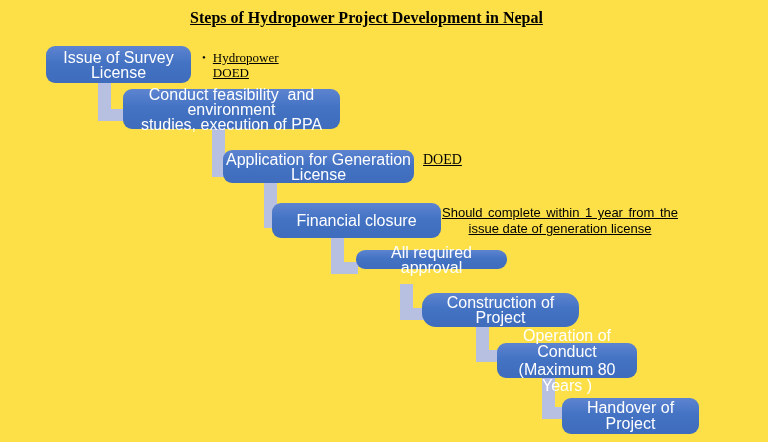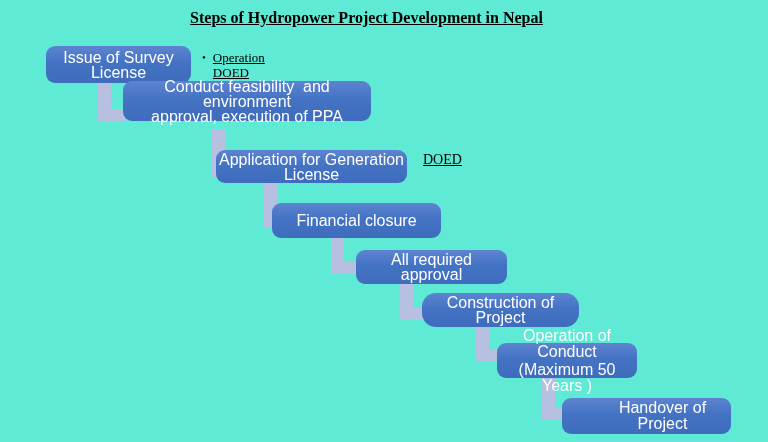--- a/index.html
+++ b/index.html
@@ -1,41 +1,41 @@
 <!DOCTYPE html>
 <html><head>
 <meta charset="utf-8">
 <style>
   html,body{margin:0;padding:0;background:#ffffff;}
   .canvas{
-    position:relative;width:768px;height:442px;background:#5eead4;
+    position:relative;width:768px;height:442px;background:#fde047;
     overflow:hidden;font-family:"Liberation Sans",sans-serif;
   }
   .title{
     position:absolute;top:9px;left:0;width:733px;text-align:center;
     font-family:"Liberation Serif",serif;font-weight:bold;font-size:16px;
     color:#000;text-decoration:underline;
   }
   
   .step{
     position:absolute;z-index:2;border-radius:9px;
     background:linear-gradient(to bottom,#5d84d0 0%,#4473c4 45%,#3f6cbd 100%);
     color:#fff;display:flex;flex-direction:column;align-items:center;justify-content:center;
     text-align:center;font-size:16px;
   }
   .step .line{white-space:pre-wrap;line-height:15px;display:block;}
   .step.spaced .line{line-height:16px;margin:1px 0;}
   .b1{left:46px;top:46px;width:145px;height:37px;}
-  .b2{left:123px;top:81px;width:248px;height:40px;}
-  .b3{left:216px;top:150px;width:191px;height:33px;}
+  .b2{left:123px;top:89px;width:217px;height:40px;}
+  .b3{left:223px;top:150px;width:191px;height:33px;}
   .b4{left:272px;top:203px;width:169px;height:35px;}
-  .b5{left:356px;top:250px;width:151px;height:34px;}
+  .b5{left:356px;top:250px;width:151px;height:19px;}
   .b6{left:422px;top:293px;width:157px;height:34px;border-radius:14px;}
   .b7{left:497px;top:343px;width:140px;height:35px;}
-  .b8{left:562px;top:398px;width:137px;height:36px;padding-left:32px;}
+  .b8{left:562px;top:398px;width:137px;height:36px;}
   
   .conn{position:absolute;z-index:1;background:#b7c0e1;}
   .c1v{left:98px; top:83px; width:13px;height:38px;}
   .c1h{left:98px; top:109px;width:27px;height:12px;border-radius:0 0 0 4px;}
   .c2v{left:212px;top:129px;width:13px;height:48px;}
   .c3v{left:264px;top:183px;width:13px;height:45px;}
   .c4v{left:331px;top:237px;width:13px;height:37px;}
   .c4h{left:331px;top:262px;width:27px;height:12px;border-radius:0 0 0 4px;}
   .c5v{left:400px;top:284px;width:13px;height:36px;}
   .c5h{left:400px;top:308px;width:24px;height:12px;border-radius:0 0 0 4px;}
@@ -81,52 +81,56 @@
   <div class="conn c6h"></div>
   <div class="conn c7v"></div>
   <div class="conn c7h"></div>
 
   <div class="step b1">
     <span class="line">Issue of Survey License</span>
   </div>
 
   <div class="step b2">
     <span class="line">Conduct feasibility  and environment</span>
-    <span class="line">approval, execution of PPA</span>
+    <span class="line">studies, execution of PPA</span>
   </div>
 
   <div class="step b3">
     <span class="line">Application for Generation License</span>
   </div>
 
   <div class="step b4">
     <span class="line">Financial closure</span>
   </div>
 
   <div class="step b5">
     <span class="line">All required  approval</span>
   </div>
 
   <div class="step b6">
     <span class="line">Construction of Project</span>
   </div>
 
   <div class="step b7 spaced">
     <span class="line">Operation of Conduct</span>
-    <span class="line">(Maximum 50 Years )</span>
+    <span class="line">(Maximum 80 Years )</span>
   </div>
 
   <div class="step b8 spaced">
     <span class="line">Handover of Project</span>
   </div>
 
   <div class="note-authority">
     <span class="bullet">•</span>
     <span class="nlines">
-      <span class="u">Operation</span>
+      <span class="u">Hydropower</span>
       <span class="u">DOED</span>
     </span>
   </div>
 
   <div class="note-doed u">DOED</div>
 
+  <div class="note-financial">
+    <span class="fl1 u">Should complete within 1 year from the</span>
+    <span class="fl2 u">issue date of generation license</span>
+  </div>
 
 </div>
 
 </body></html>

